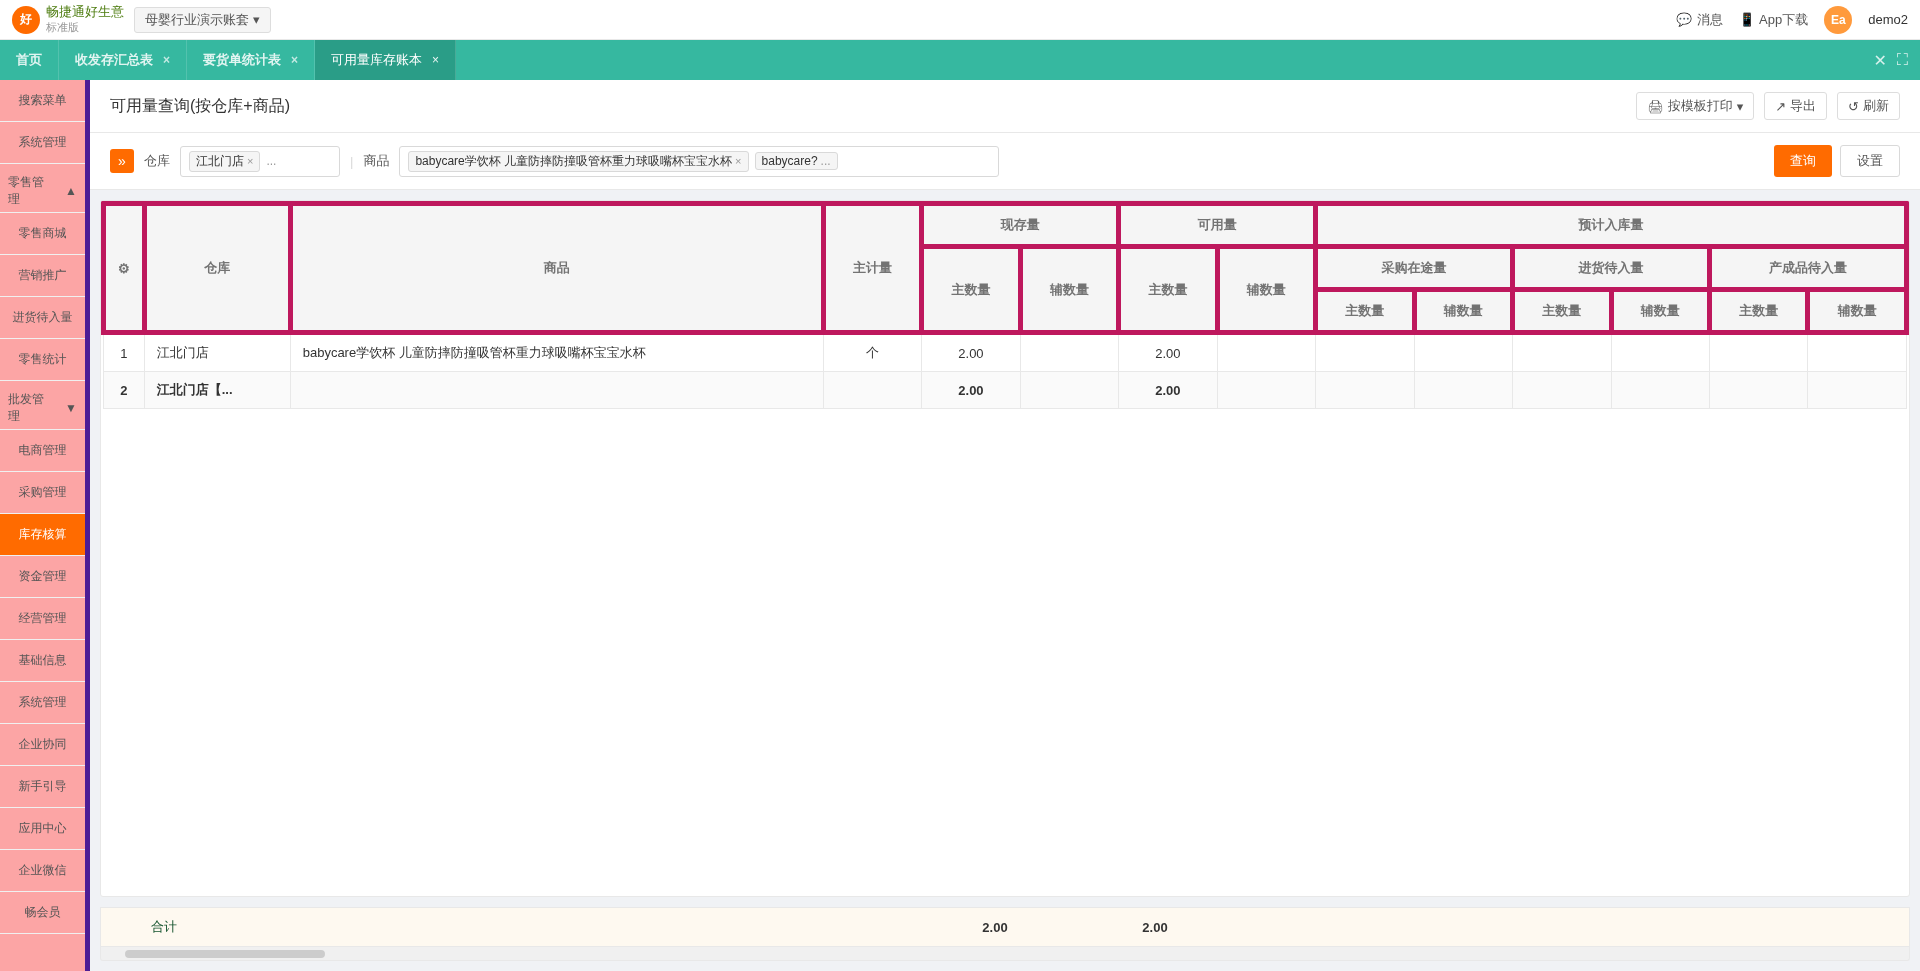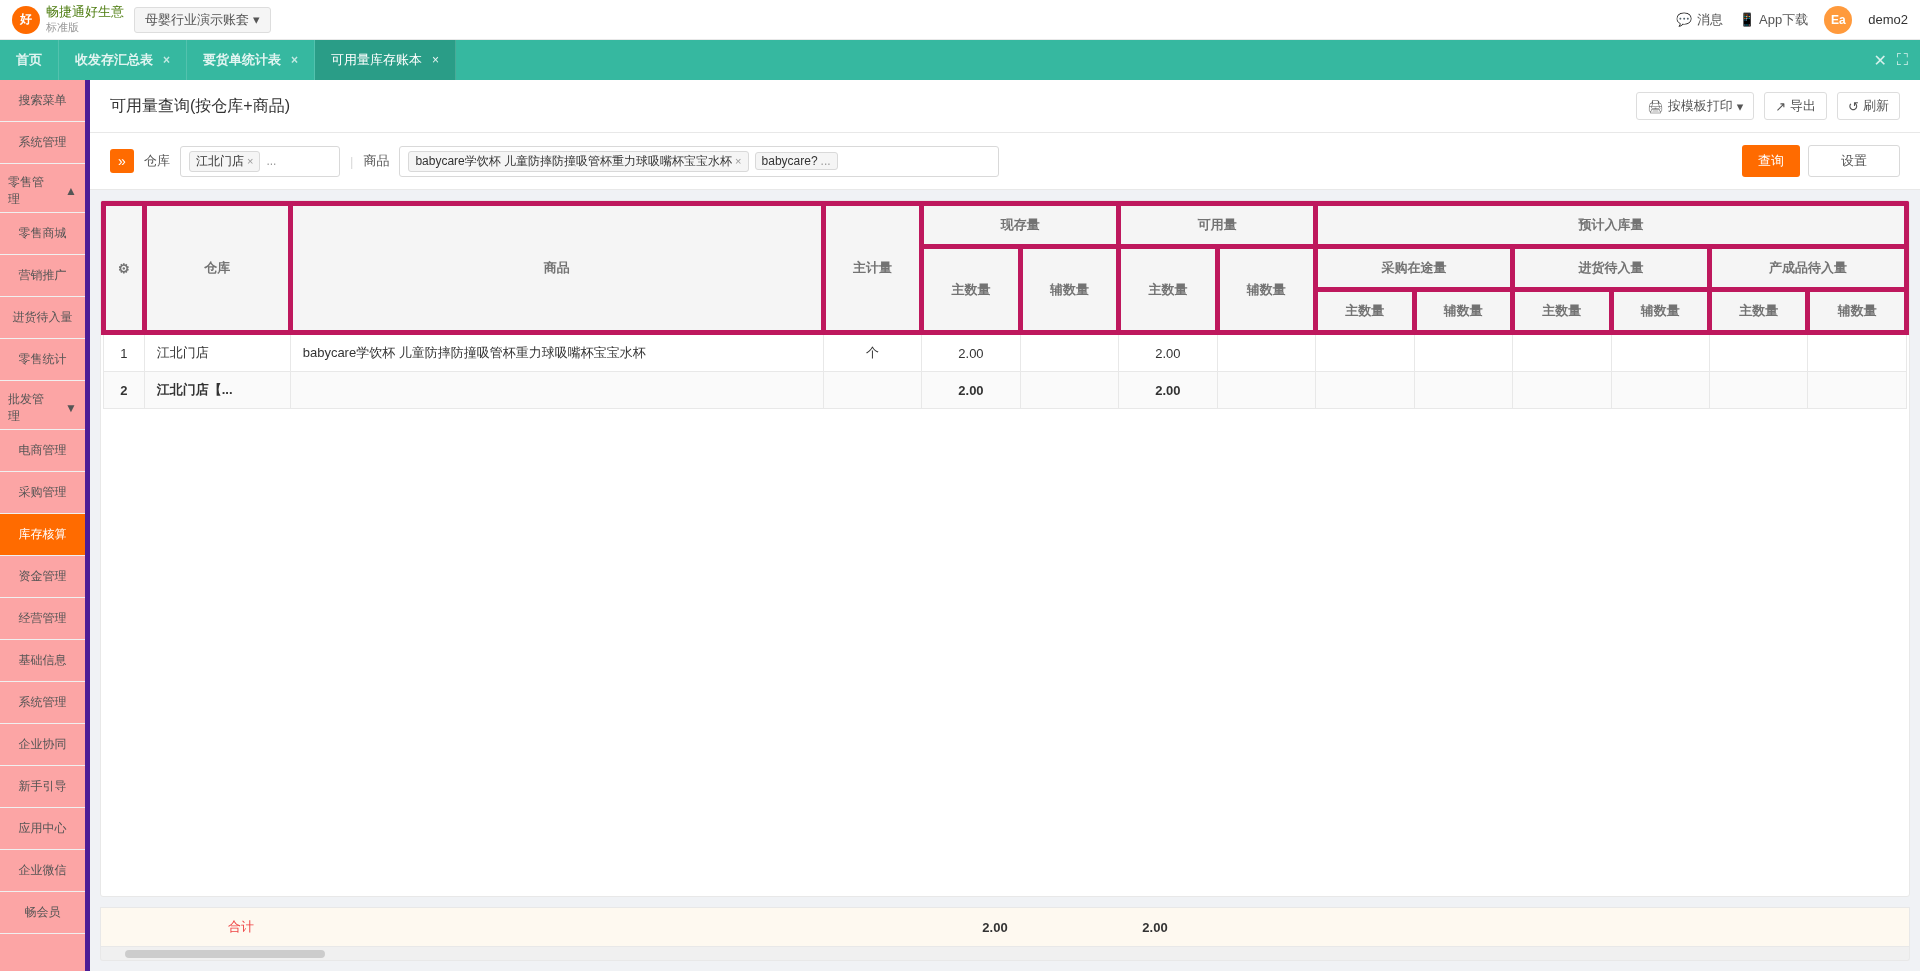--- a/index.html
+++ b/index.html
@@ -146,21 +146,21 @@
     .filter-tag-close { cursor: pointer; color: #999; font-size: 11px; }
     .filter-more { color: #999; font-size: 12px; cursor: pointer; }
     .filter-separator { color: #d9d9d9; }
     .filter-right { margin-left: auto; display: flex; gap: 8px; }
     .btn-query {
       background: #ff6b00; color: white; border: none; border-radius: 3px;
       padding: 6px 16px; font-size: 13px; cursor: pointer;
     }
     .btn-setting {
       background: white; color: #555; border: 1px solid #d9d9d9; border-radius: 3px;
-      padding: 6px 32px; font-size: 13px; cursor: pointer;
+      padding: 6px 16px; font-size: 13px; cursor: pointer;
     }
 
     
     .table-container {
       flex: 1;
       overflow: auto;
       background: #fff;
       margin: 10px;
       border: 1px solid #e8e8e8;
       border-radius: 3px;
@@ -441,21 +441,21 @@
             <td></td>
             <td></td>
             <td></td>
             <td></td>
           </tr>
         </tbody>
       </table>
     </div>
 
     <div style="background:#fef9f0; display:flex; align-items:center; padding:0 10px; height:40px; border-top:1px solid #e8e8e8; flex-shrink:0; border-left:1px solid #e8e8e8; border-right:1px solid #e8e8e8; margin:0 10px; border-bottom:1px solid #e8e8e8;">
-      <span style="width:220px; padding-left:40px; font-weight:500; color:#ef4444;text-align:center;">合计</span>
+      <span style="width:220px; padding-left:40px; font-weight:500; color:#14532d;">合计</span>
       <span style="flex:1; text-align:center; min-width:100px;"></span>
       <span style="width:80px; text-align:center; font-weight:600;">2.00</span>
       <span style="width:80px; text-align:center;"></span>
       <span style="width:80px; text-align:center; font-weight:600;">2.00</span>
       <span style="width:80px; text-align:center;"></span>
       <span style="flex:1;"></span>
     </div>
 
     <div class="scroll-bar-area">
       <div class="scroll-thumb"></div>

